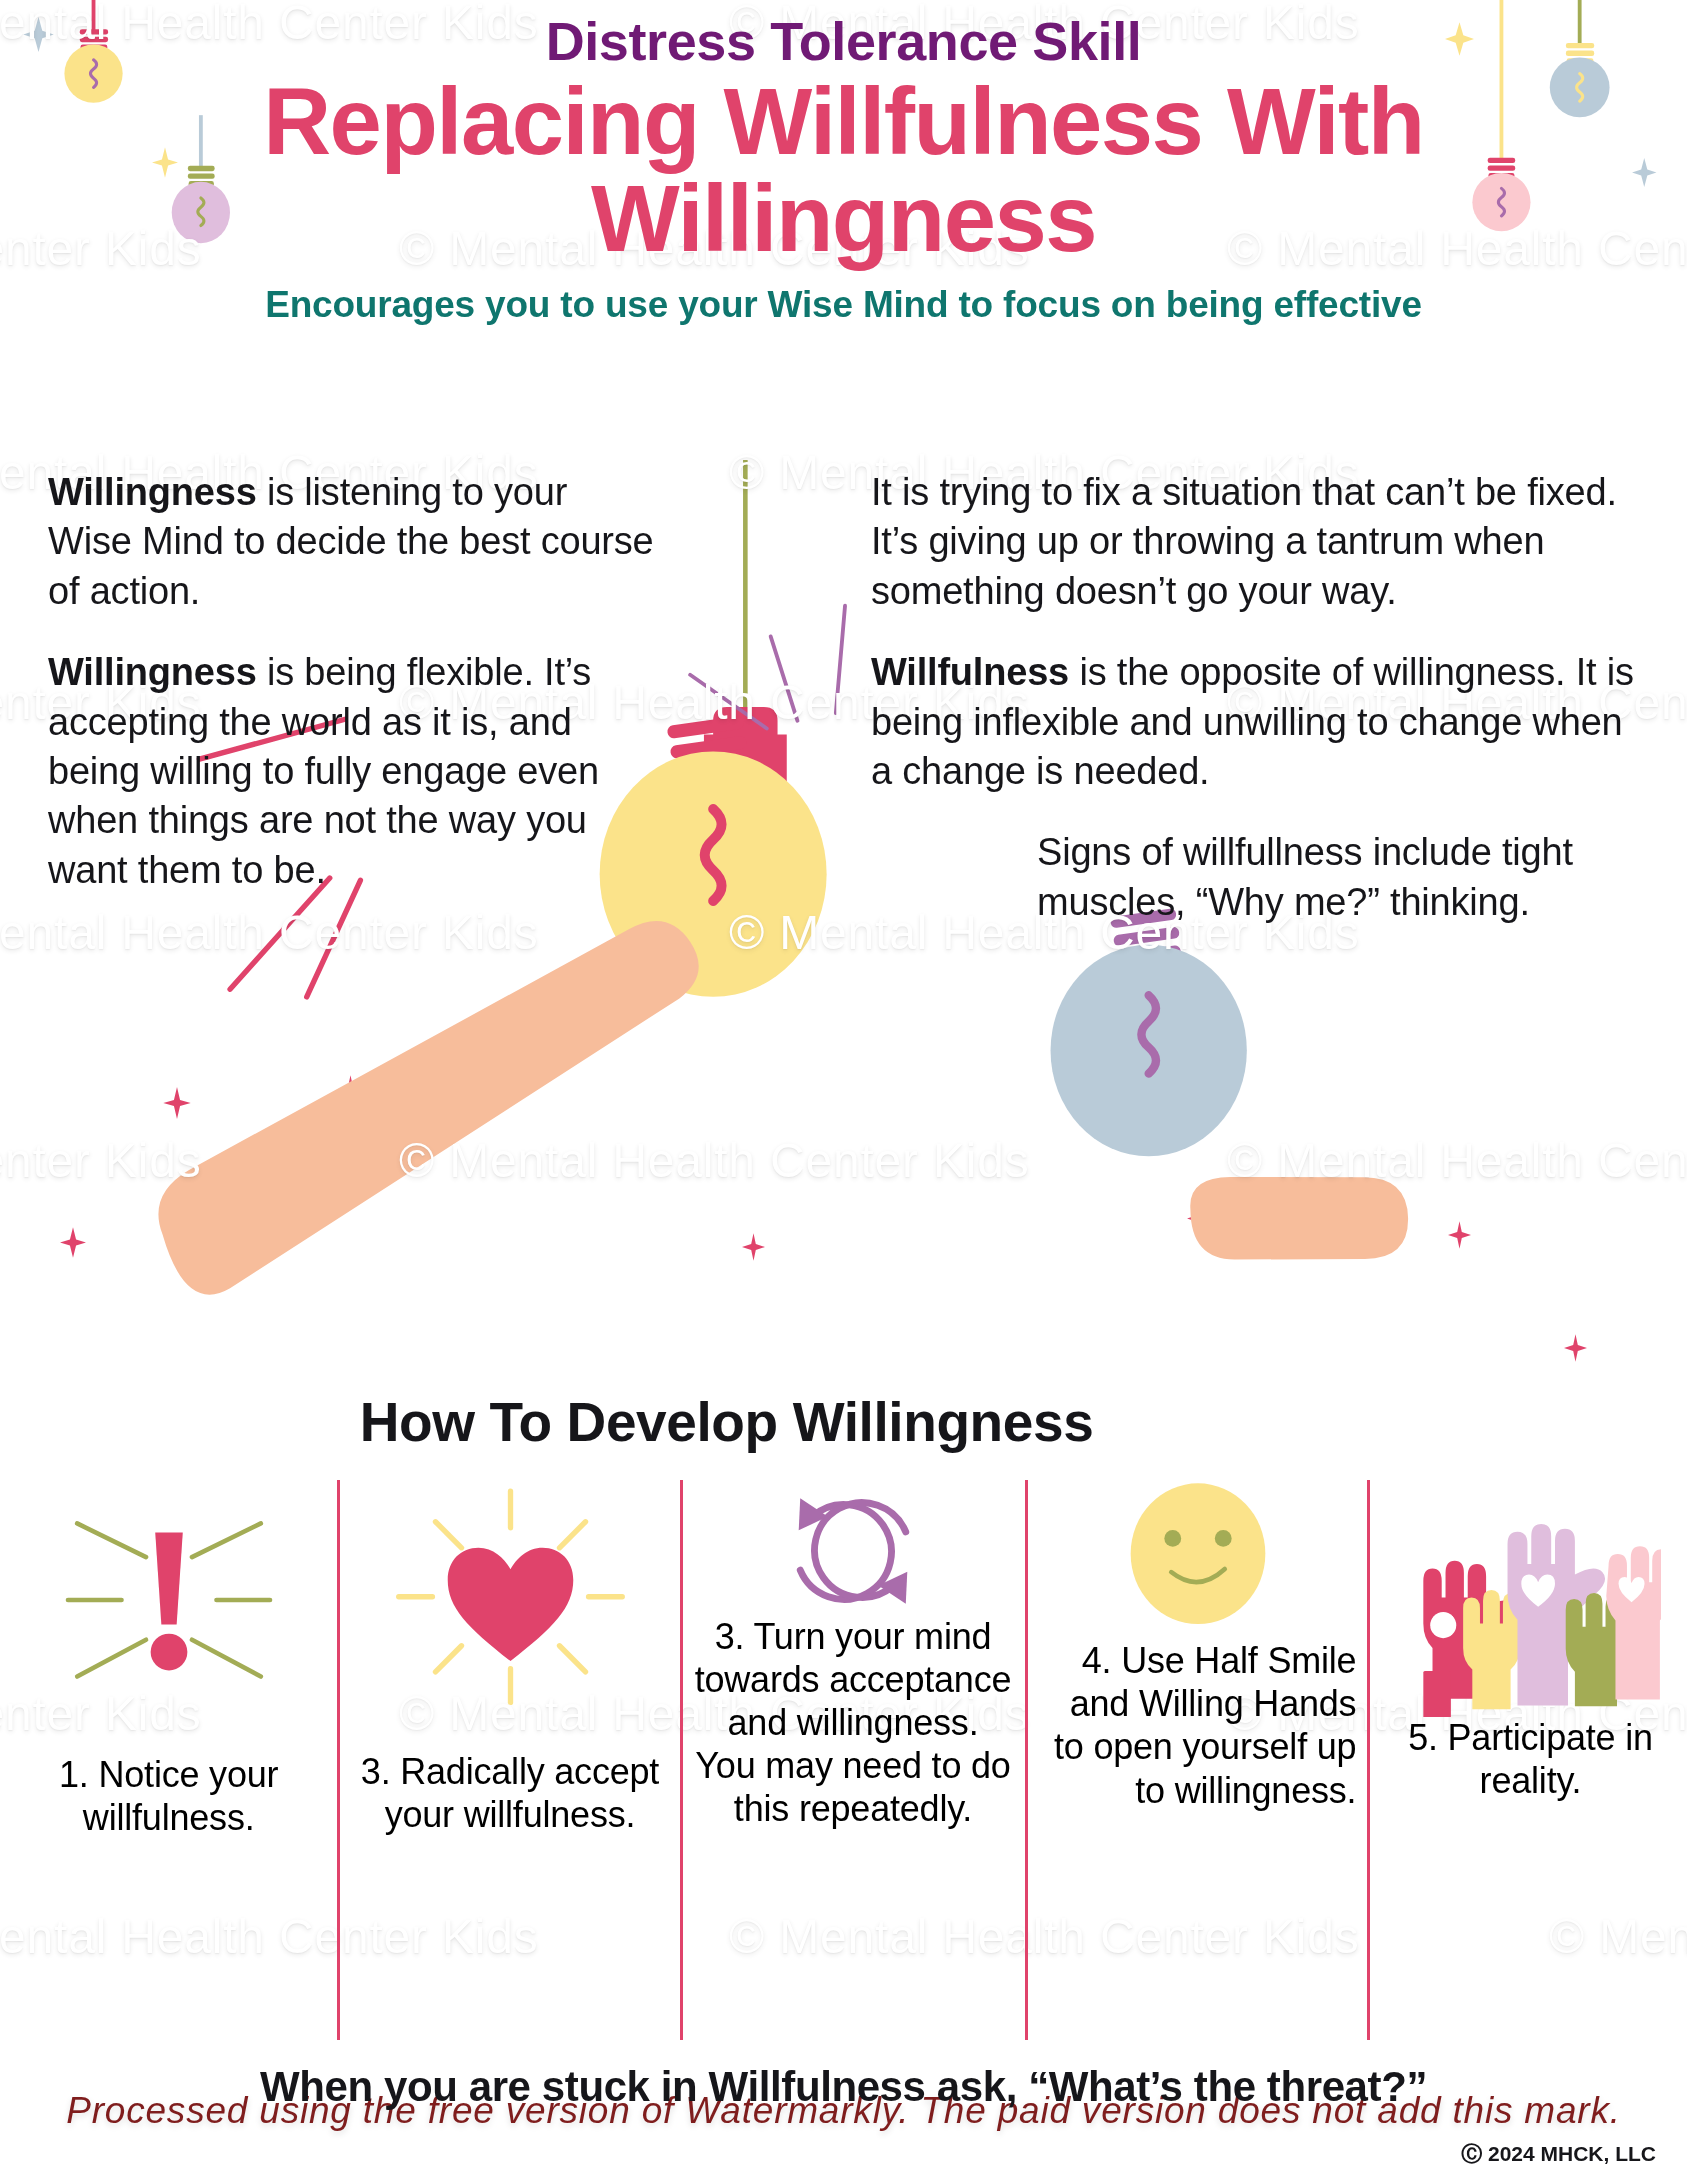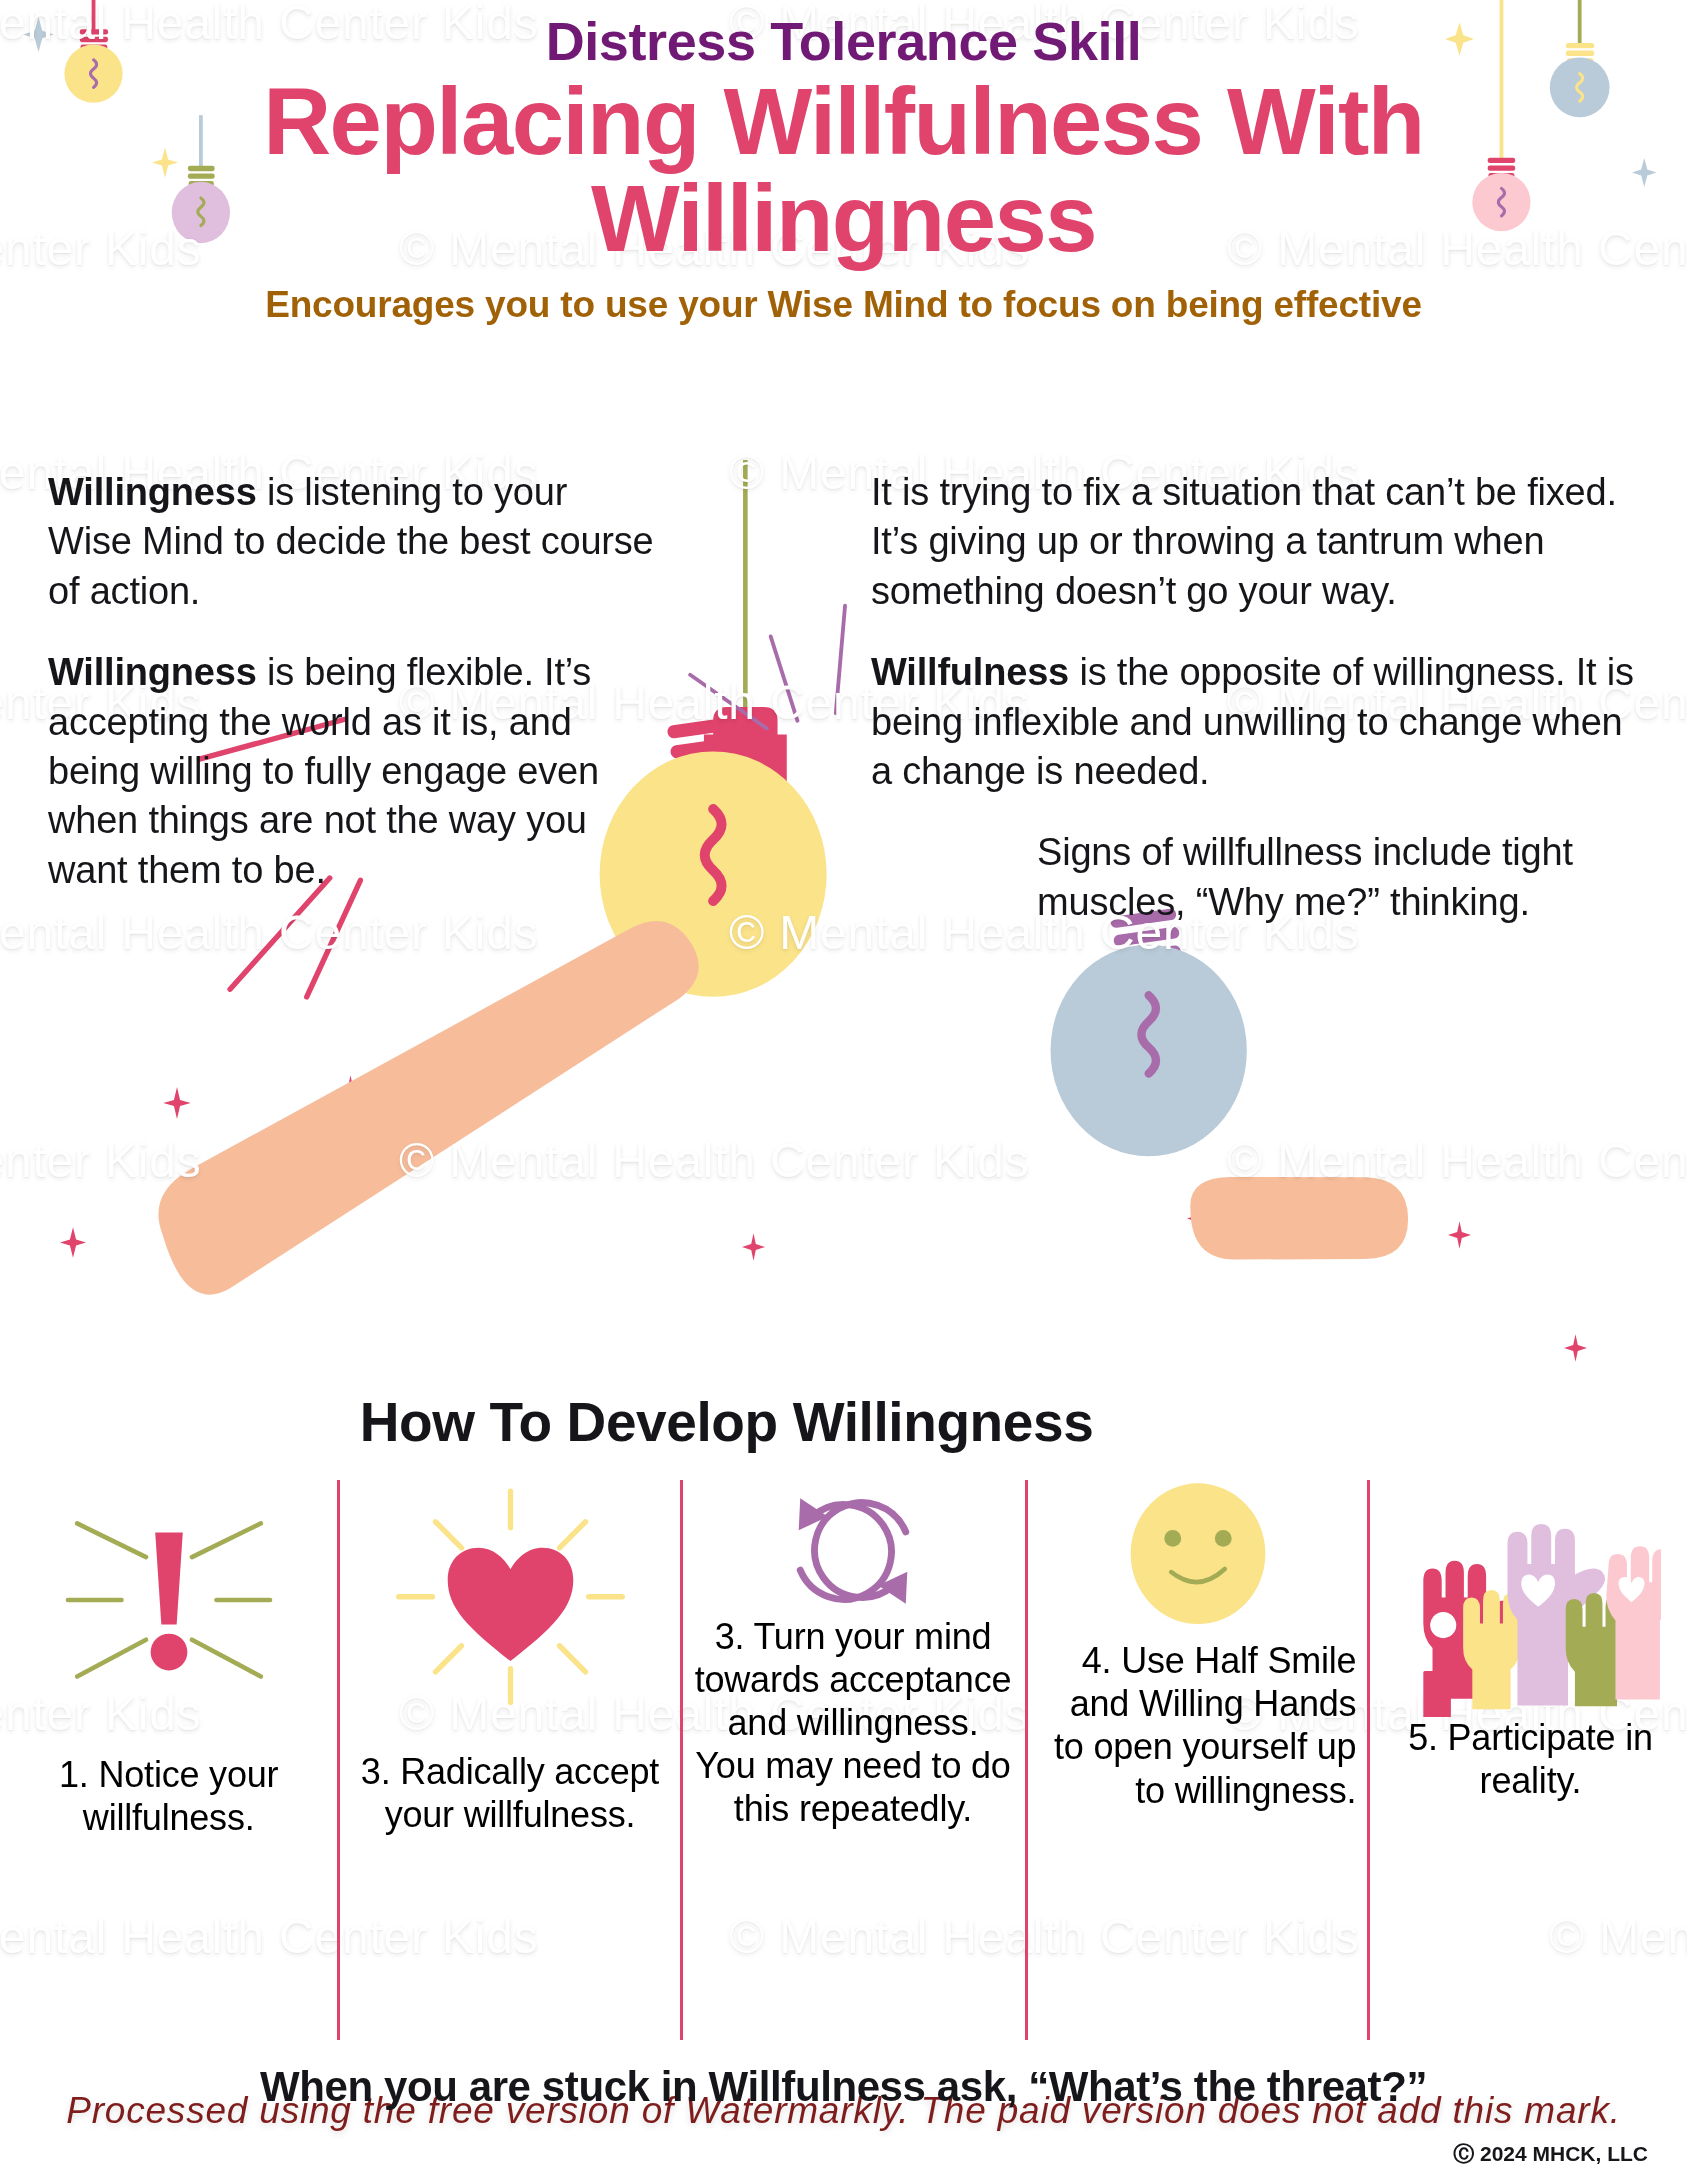--- a/index.html
+++ b/index.html
@@ -42,21 +42,21 @@
   .header{position:relative;z-index:10;padding-top:14px;text-align:center;}
   .kicker{
     color:#701a75;font-weight:bold;font-size:54px;line-height:1.0;
     letter-spacing:-0.4px;margin:0;
   }
   .main-title{
     color:#e0436b;font-weight:bold;font-size:94px;line-height:1.03;
     letter-spacing:-1.5px;margin:6.1px 0 0 0;
   }
   .subtitle{
-    color:#a16207;font-weight:bold;font-size:37px;line-height:1.1;
+    color:#0f766e;font-weight:bold;font-size:37px;line-height:1.1;
     margin:17px 0 0 0;letter-spacing:-0.2px;
   }
 
   
   .deco{position:absolute;z-index:2;}
 
   .spark{position:absolute;z-index:3;}
 
   
   .cols{position:absolute;top:468px;left:0;width:1687px;z-index:10;}
@@ -85,21 +85,21 @@
   .step-label{
     font-size:36px;line-height:1.20;color:#000;font-weight:500;
     letter-spacing:-0.2px;padding:0 4.6px;
   }
 
   .footer-q{
     position:absolute;top:2063px;left:0;width:1687px;text-align:center;
     font-size:42px;font-weight:bold;color:#16161a;z-index:10;letter-spacing:-0.4px;
   }
   .copyright{
-    position:absolute;top:2140px;right:39px;
+    position:absolute;top:2140px;right:31px;
     font-size:21px;font-weight:bold;color:#16161a;z-index:10;
   }
 </style>
 </head>
 <body>
 
 <div class="page">
 
   <div class="deco" style="left:0;top:0;">
     <svg width="230" height="253" viewBox="0 0 300 330">

